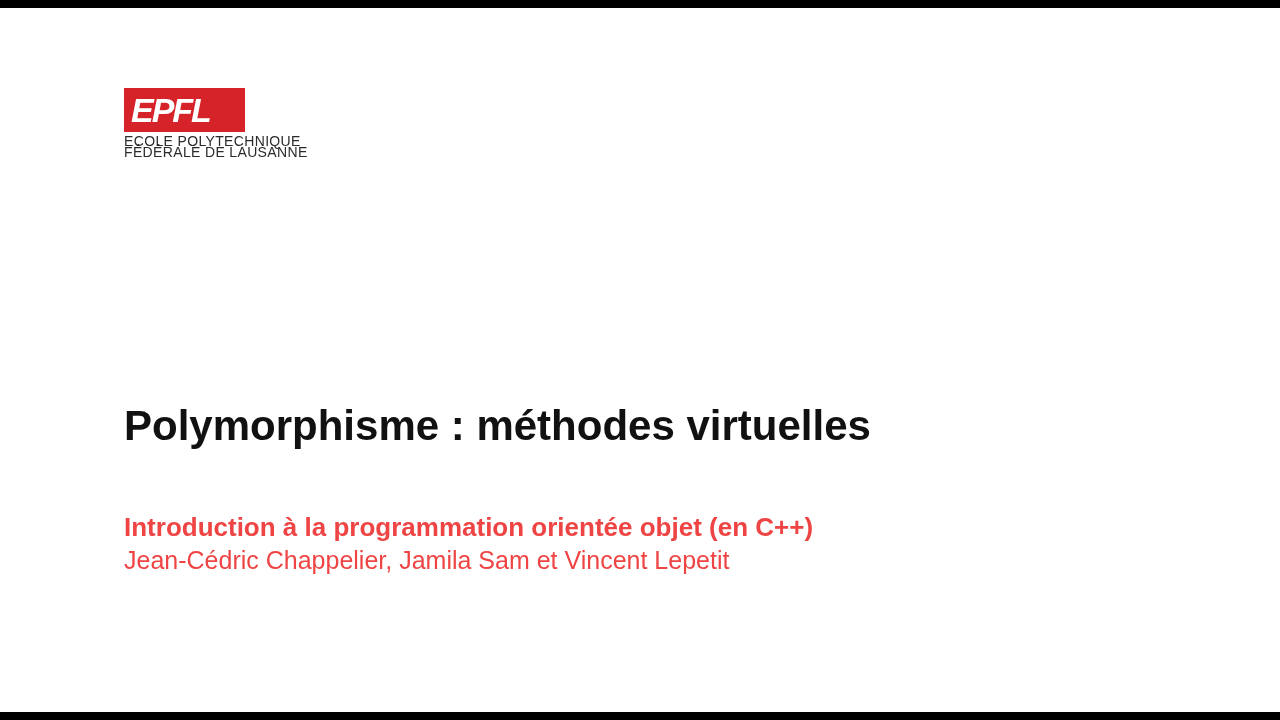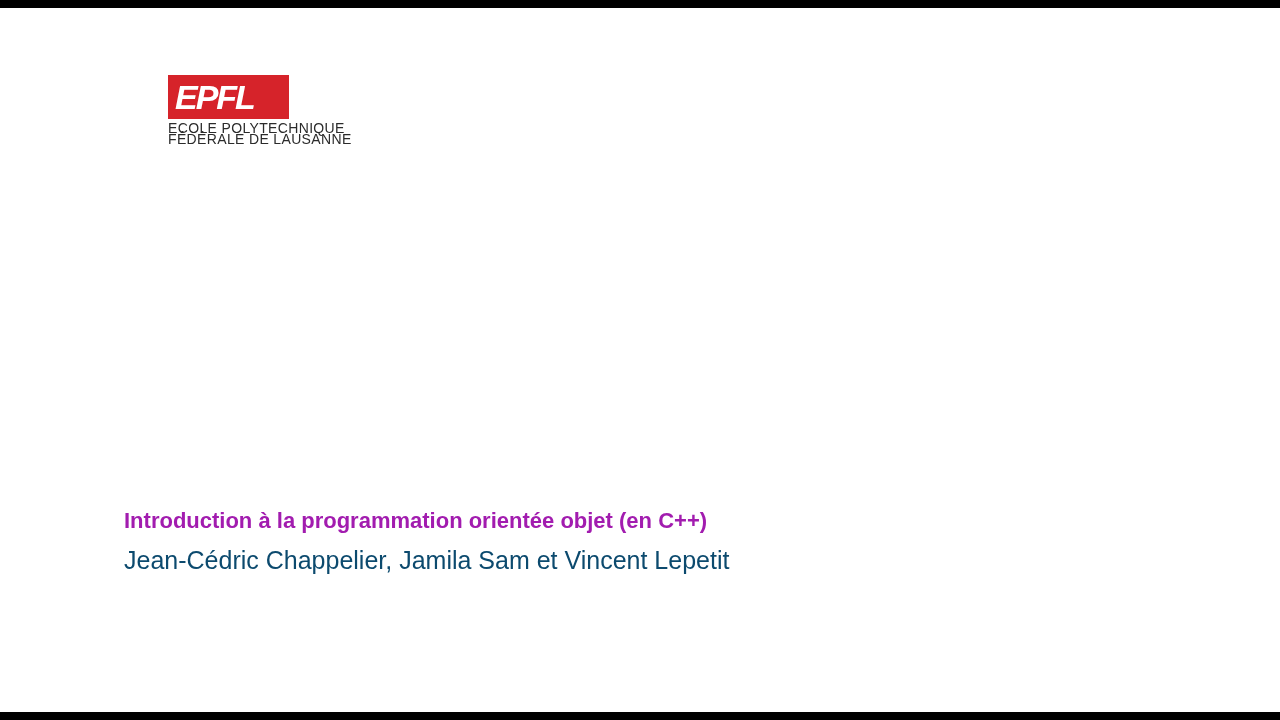--- a/index.html
+++ b/index.html
@@ -20,23 +20,22 @@
     left: 0;
     top: 8px;
     width: 1280px;
     height: 704px;
     background: #ffffff;
   }
   
   #logo-block {
     position: absolute;
     left: 124px;
-    top: 67px;
+    top: 80px;
     width: 130px;
-    margin-left: 44px;
   }
   #logo-mark {
     position: relative;
     width: 121px;
     height: 44px;
     background: #d6232a;
     overflow: hidden;
   }
   #logo-wordmark {
     position: absolute;
@@ -71,48 +70,49 @@
     font-size: 42px;
     font-weight: bold;
     color: #111111;
     letter-spacing: 0px;
     white-space: nowrap;
   }
   #slide-subtitle {
     position: absolute;
     left: 124px;
     top: 482px;
-    font-size: 22px;
+    font-size: 26px;
     font-weight: bold;
-    color: #a21caf;
+    color: #ef4444;
     white-space: nowrap;
   }
   #slide-authors {
     position: absolute;
     left: 124px;
     top: 538px;
     font-size: 25px;
     font-weight: normal;
-    color: #0c4a6e;
+    color: #ef4444;
     white-space: nowrap;
   }
 </style>
 </head>
 <body>
 
 <div id="slide-frame">
   <div id="slide-canvas">
 
     <div id="logo-block">
       <div id="logo-mark">
         <div id="logo-wordmark">EPFL</div>
       </div>
       <div id="logo-sub">
         <div class="logo-sub-line">ECOLE POLYTECHNIQUE</div>
         <div class="logo-sub-line">FÉDÉRALE DE LAUSANNE</div>
       </div>
     </div>
 
+    <h1 id="slide-title">Polymorphisme : méthodes virtuelles</h1>
     <h2 id="slide-subtitle">Introduction à la programmation orientée objet (en C++)</h2>
     <div id="slide-authors">Jean-Cédric Chappelier, Jamila Sam et Vincent Lepetit</div>
 
   </div>
 </div>
 
 </body></html>

